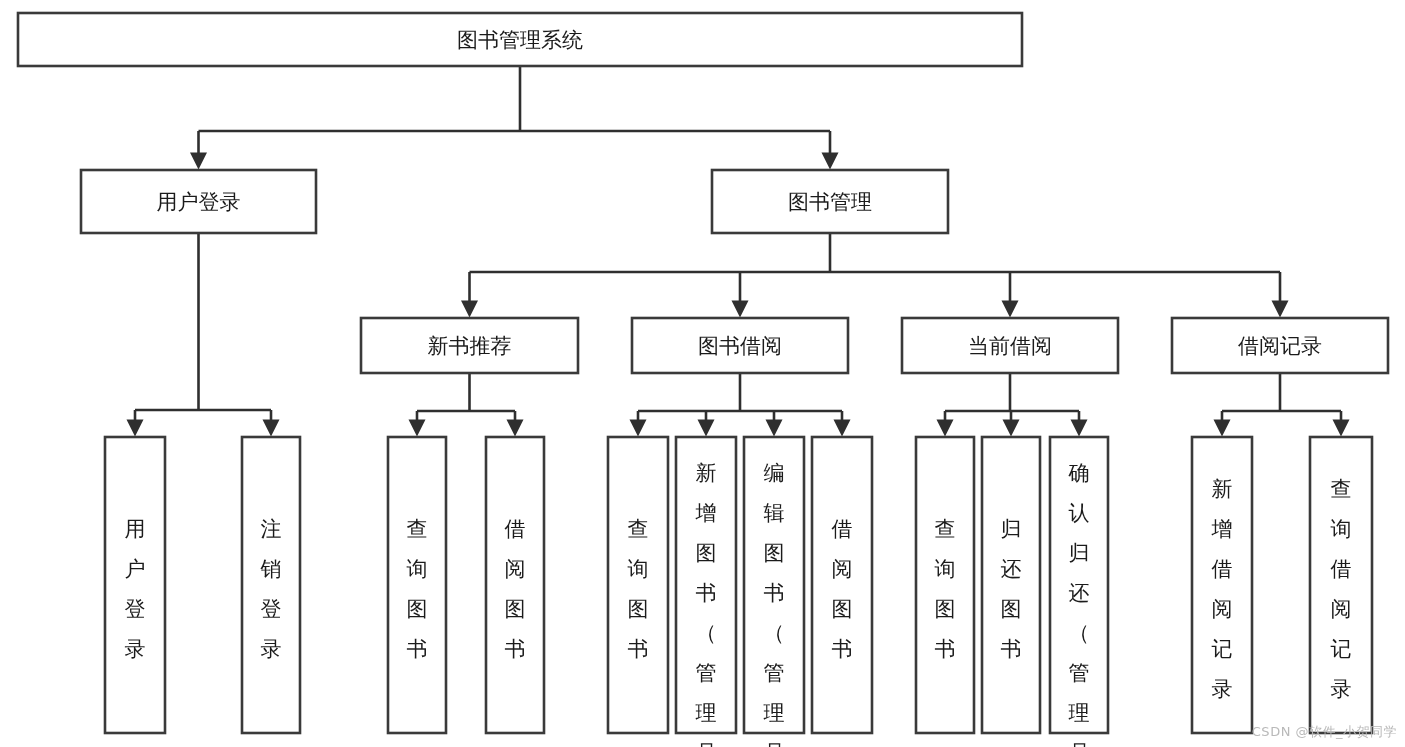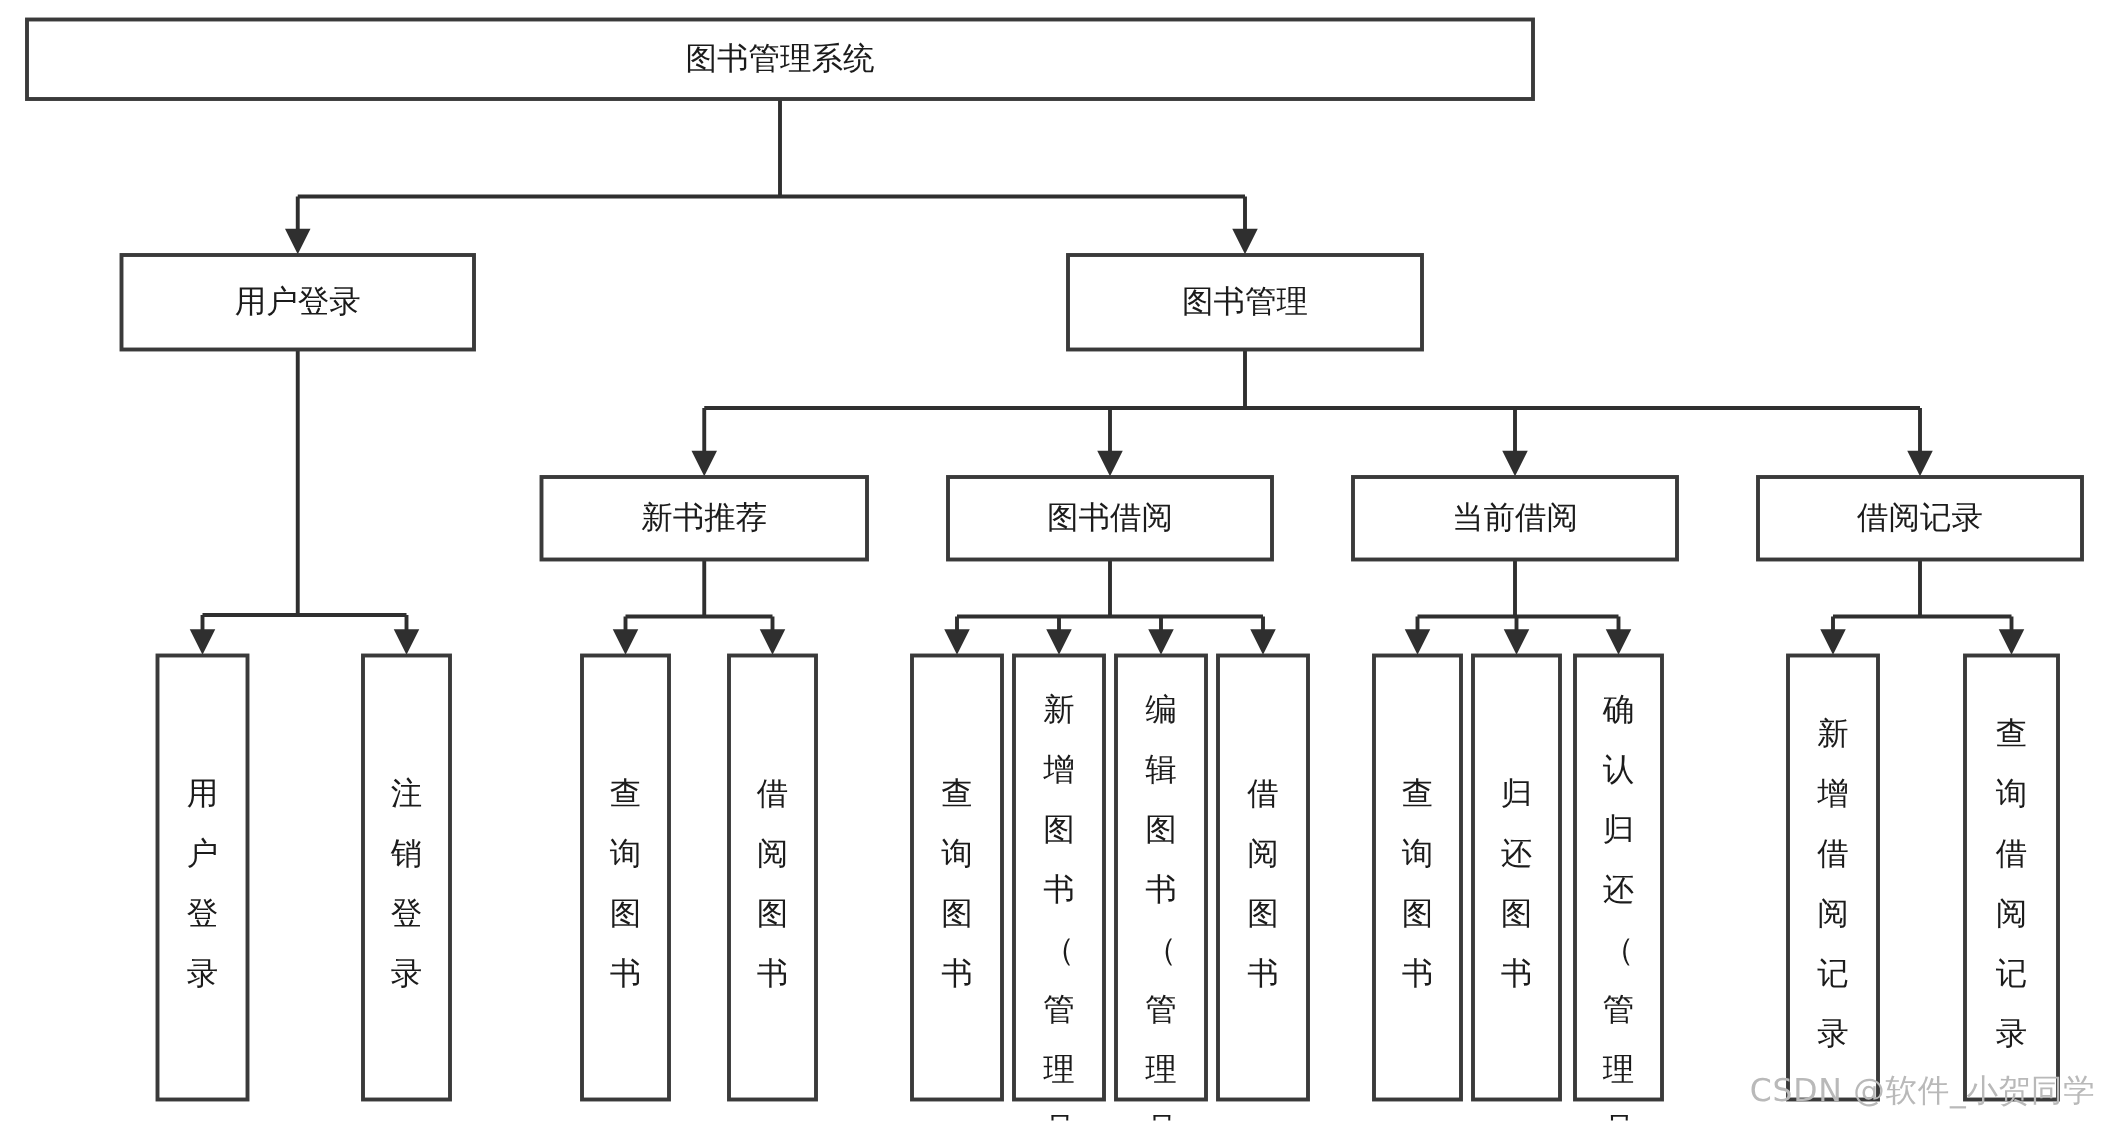--- a/index.html
+++ b/index.html
@@ -52,21 +52,21 @@
   }
   .arrow-head {
     fill: #2f2f2f;
     stroke: none;
   }
   .watermark {
     position: absolute;
     right: 8px;
     bottom: 6px;
     font-family: "DejaVu Sans", "Liberation Sans", sans-serif;
-    font-size: 21px;
+    font-size: 13px;
     color: #b9b9b9;
     letter-spacing: 0.5px;
     white-space: nowrap;
     pointer-events: none;
   }
 </style>
 </head>
 <body>
 
 <div id="diagram-root">

